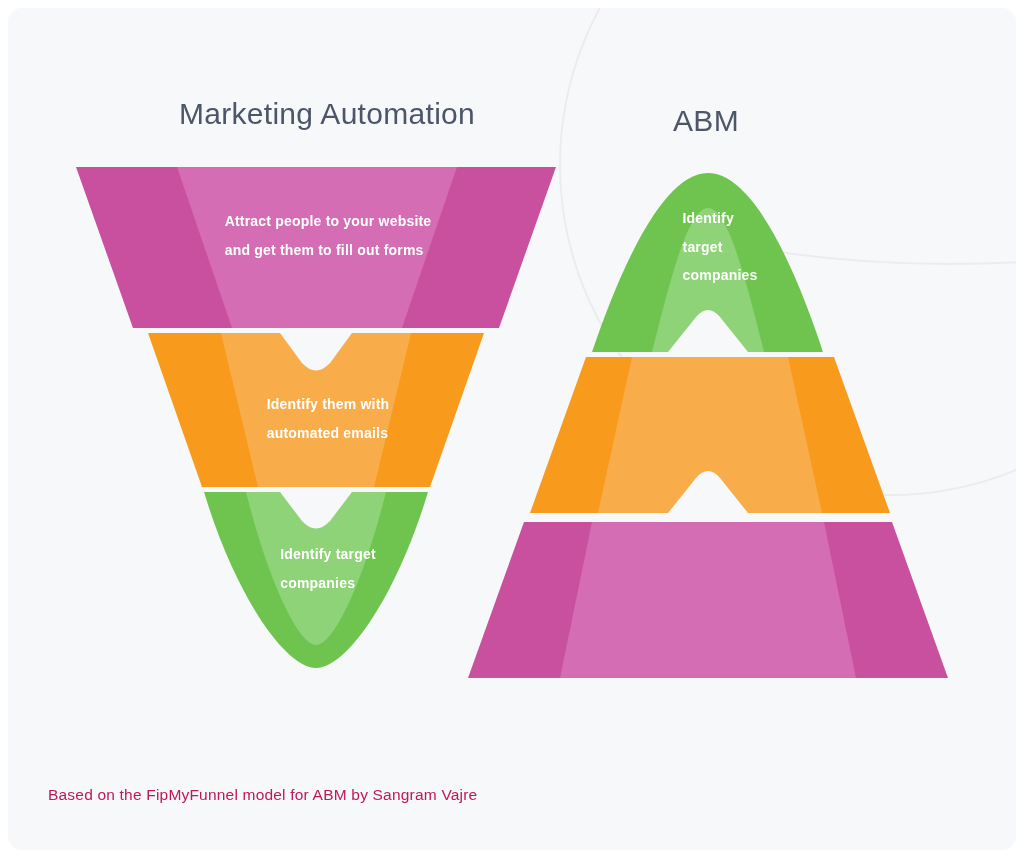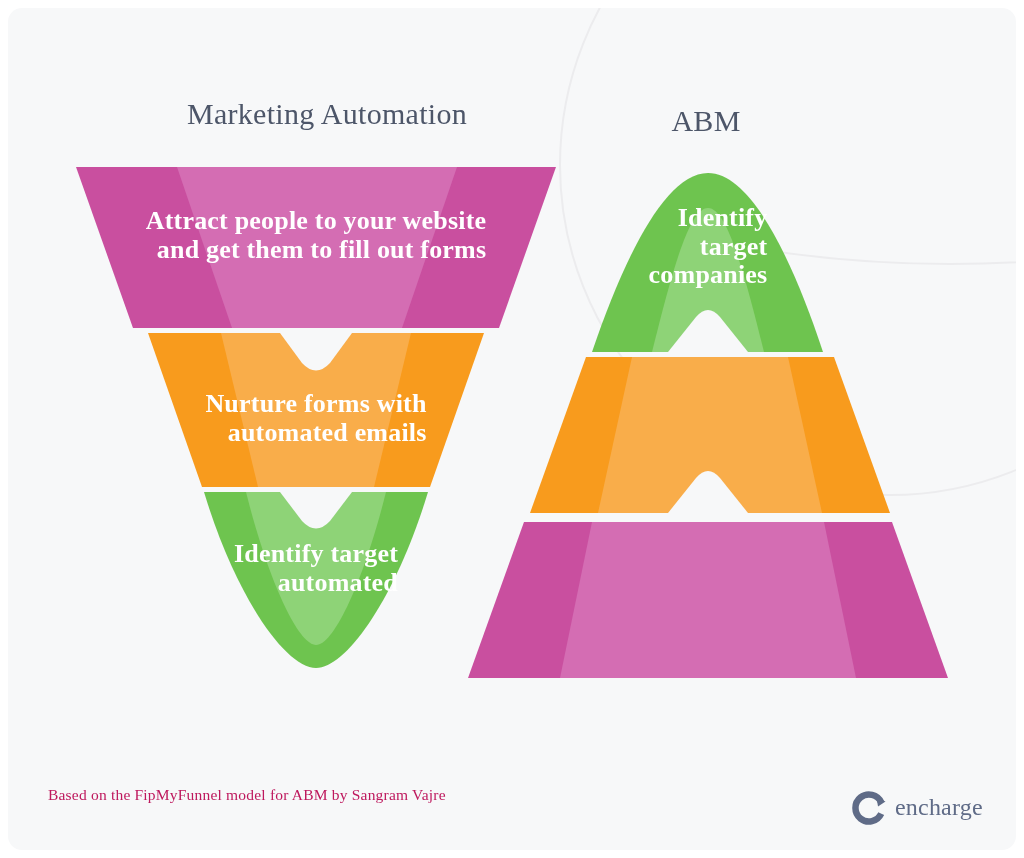--- a/index.html
+++ b/index.html
@@ -8,45 +8,45 @@
     width: 1024px;
     height: 858px;
     background: #ffffff;
     overflow: hidden;
     font-family: "Liberation Sans", "DejaVu Sans", sans-serif;
   }
   .stage-wrap {
     position: relative;
     width: 980px;
     height: 858px;
-    font-family: Liberation Serif, serif;
   }
   svg.canvas {
     position: absolute;
     left: 0;
     top: 0;
   }
   .col-title {
     position: absolute;
     transform: translateX(-50%);
     font-size: 30px;
     font-weight: 500;
     letter-spacing: 0.3px;
     white-space: nowrap;
   }
   .stage-label {
     position: absolute;
     transform: translateX(-50%);
-    text-align: right;
-    font-size: 26px;
+    text-align: left;
+    font-size: 14px;
     font-weight: 700;
     line-height: 28.5px;
     color: #ffffff;
     white-space: pre-line;
     letter-spacing: 0.2px;
+    margin-left: 12px;
   }
   .footer-caption {
     position: absolute;
     left: 48px;
     top: 785px;
     font-size: 15.5px;
     line-height: 20px;
     letter-spacing: 0.2px;
   }
   .logo {
@@ -114,32 +114,25 @@
       <polygon points="524,522 892,522 948,678 468,678" fill="#c94f9f"></polygon>
       <polygon points="592,522 824,522 856,678 560,678" fill="#d46db3"></polygon>
     </g>
   </svg>
 
   <div class="col-title" style="left:327px; top:97px; color:#4d5669;">Marketing Automation</div>
   <div class="col-title" style="left:706px; top:104px; color:#4d5669;">ABM</div>
 
   <div class="stage-label" style="left:316px; top:207px;">Attract people to your website
 and get them to fill out forms</div>
-  <div class="stage-label" style="left:316px; top:390px;">Nurture forms with
+  <div class="stage-label" style="left:316px; top:390px;">Identify them with
 automated emails</div>
   <div class="stage-label" style="left:316px; top:540px;">Identify target
-automated</div>
+companies</div>
 
   <div class="stage-label" style="left:708px; top:204px;">Identify
 target
 companies</div>
 
   <div class="footer-caption" style="color:#be185d;">Based on the FipMyFunnel model for ABM by Sangram Vajre</div>
 
-  <div class="logo">
-    <svg width="40" height="40" viewBox="0 0 40 40">
-      <path d="M32.2,15.3 A13.5,13.5 0 1 0 32.2,26.7" fill="none" stroke-width="6.5" stroke-linecap="butt" stroke="#5f6b87"></path>
-      <path d="M27.5,10.5 L36.5,14.5 L29,19.5 Z" fill="#5f6b87"></path>
-    </svg>
-    <span class="logo-text" style="color:#5f6b87;">encharge</span>
-  </div>
 
 </div>
 
 </body></html>

